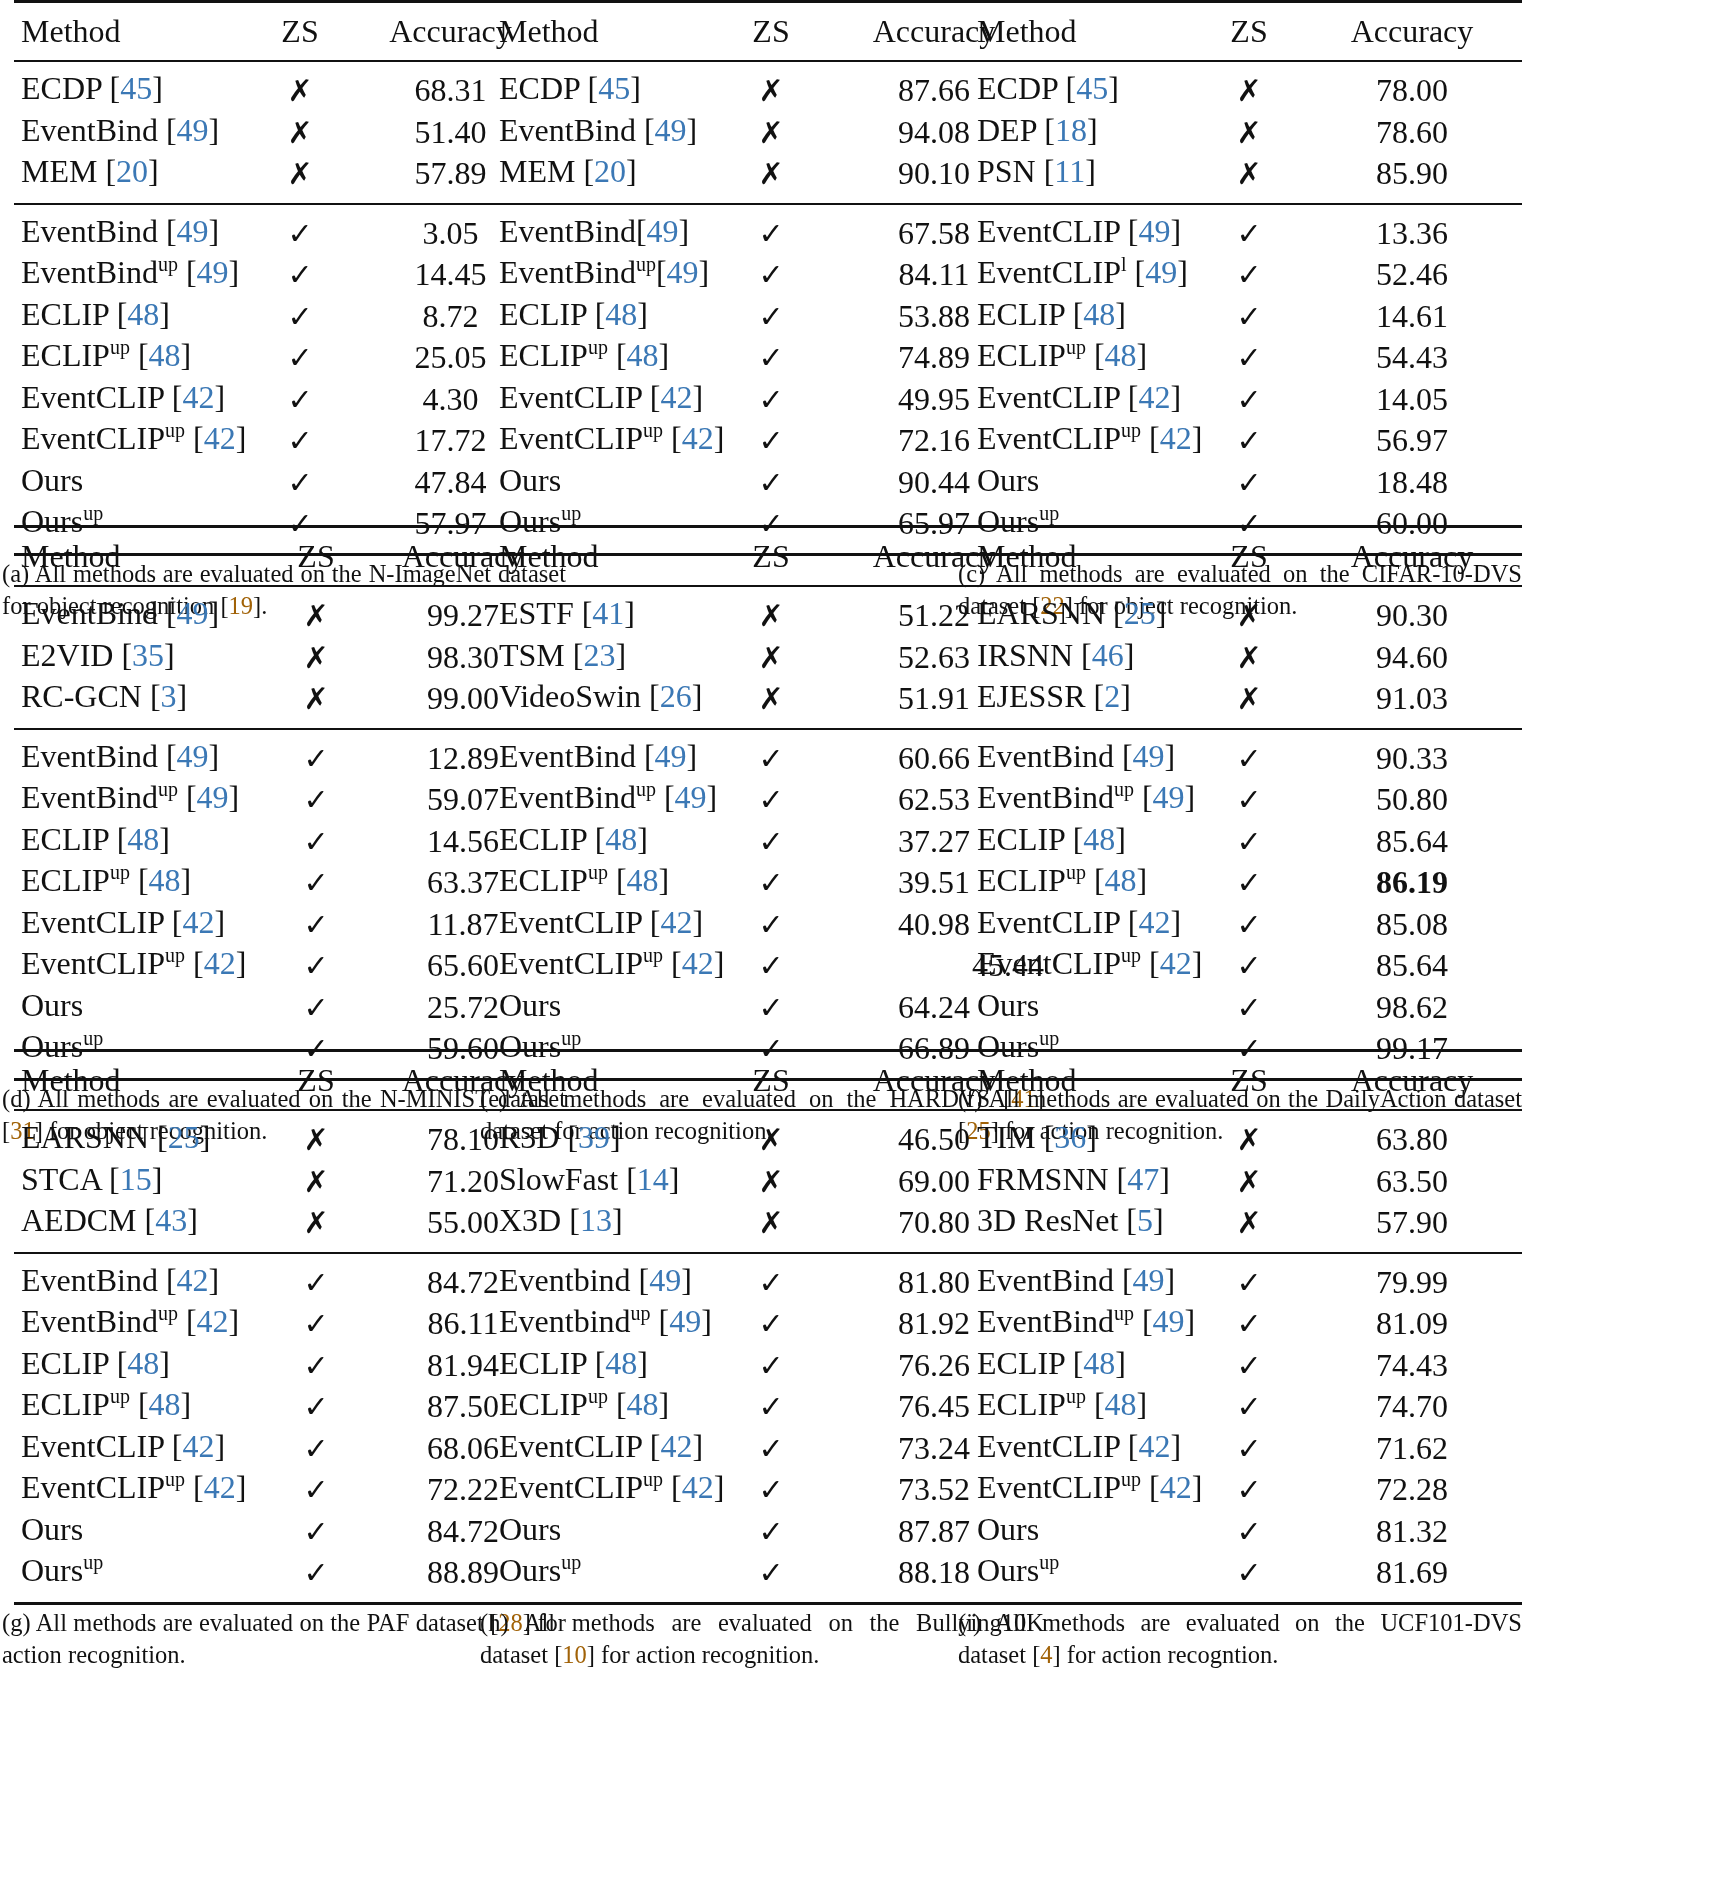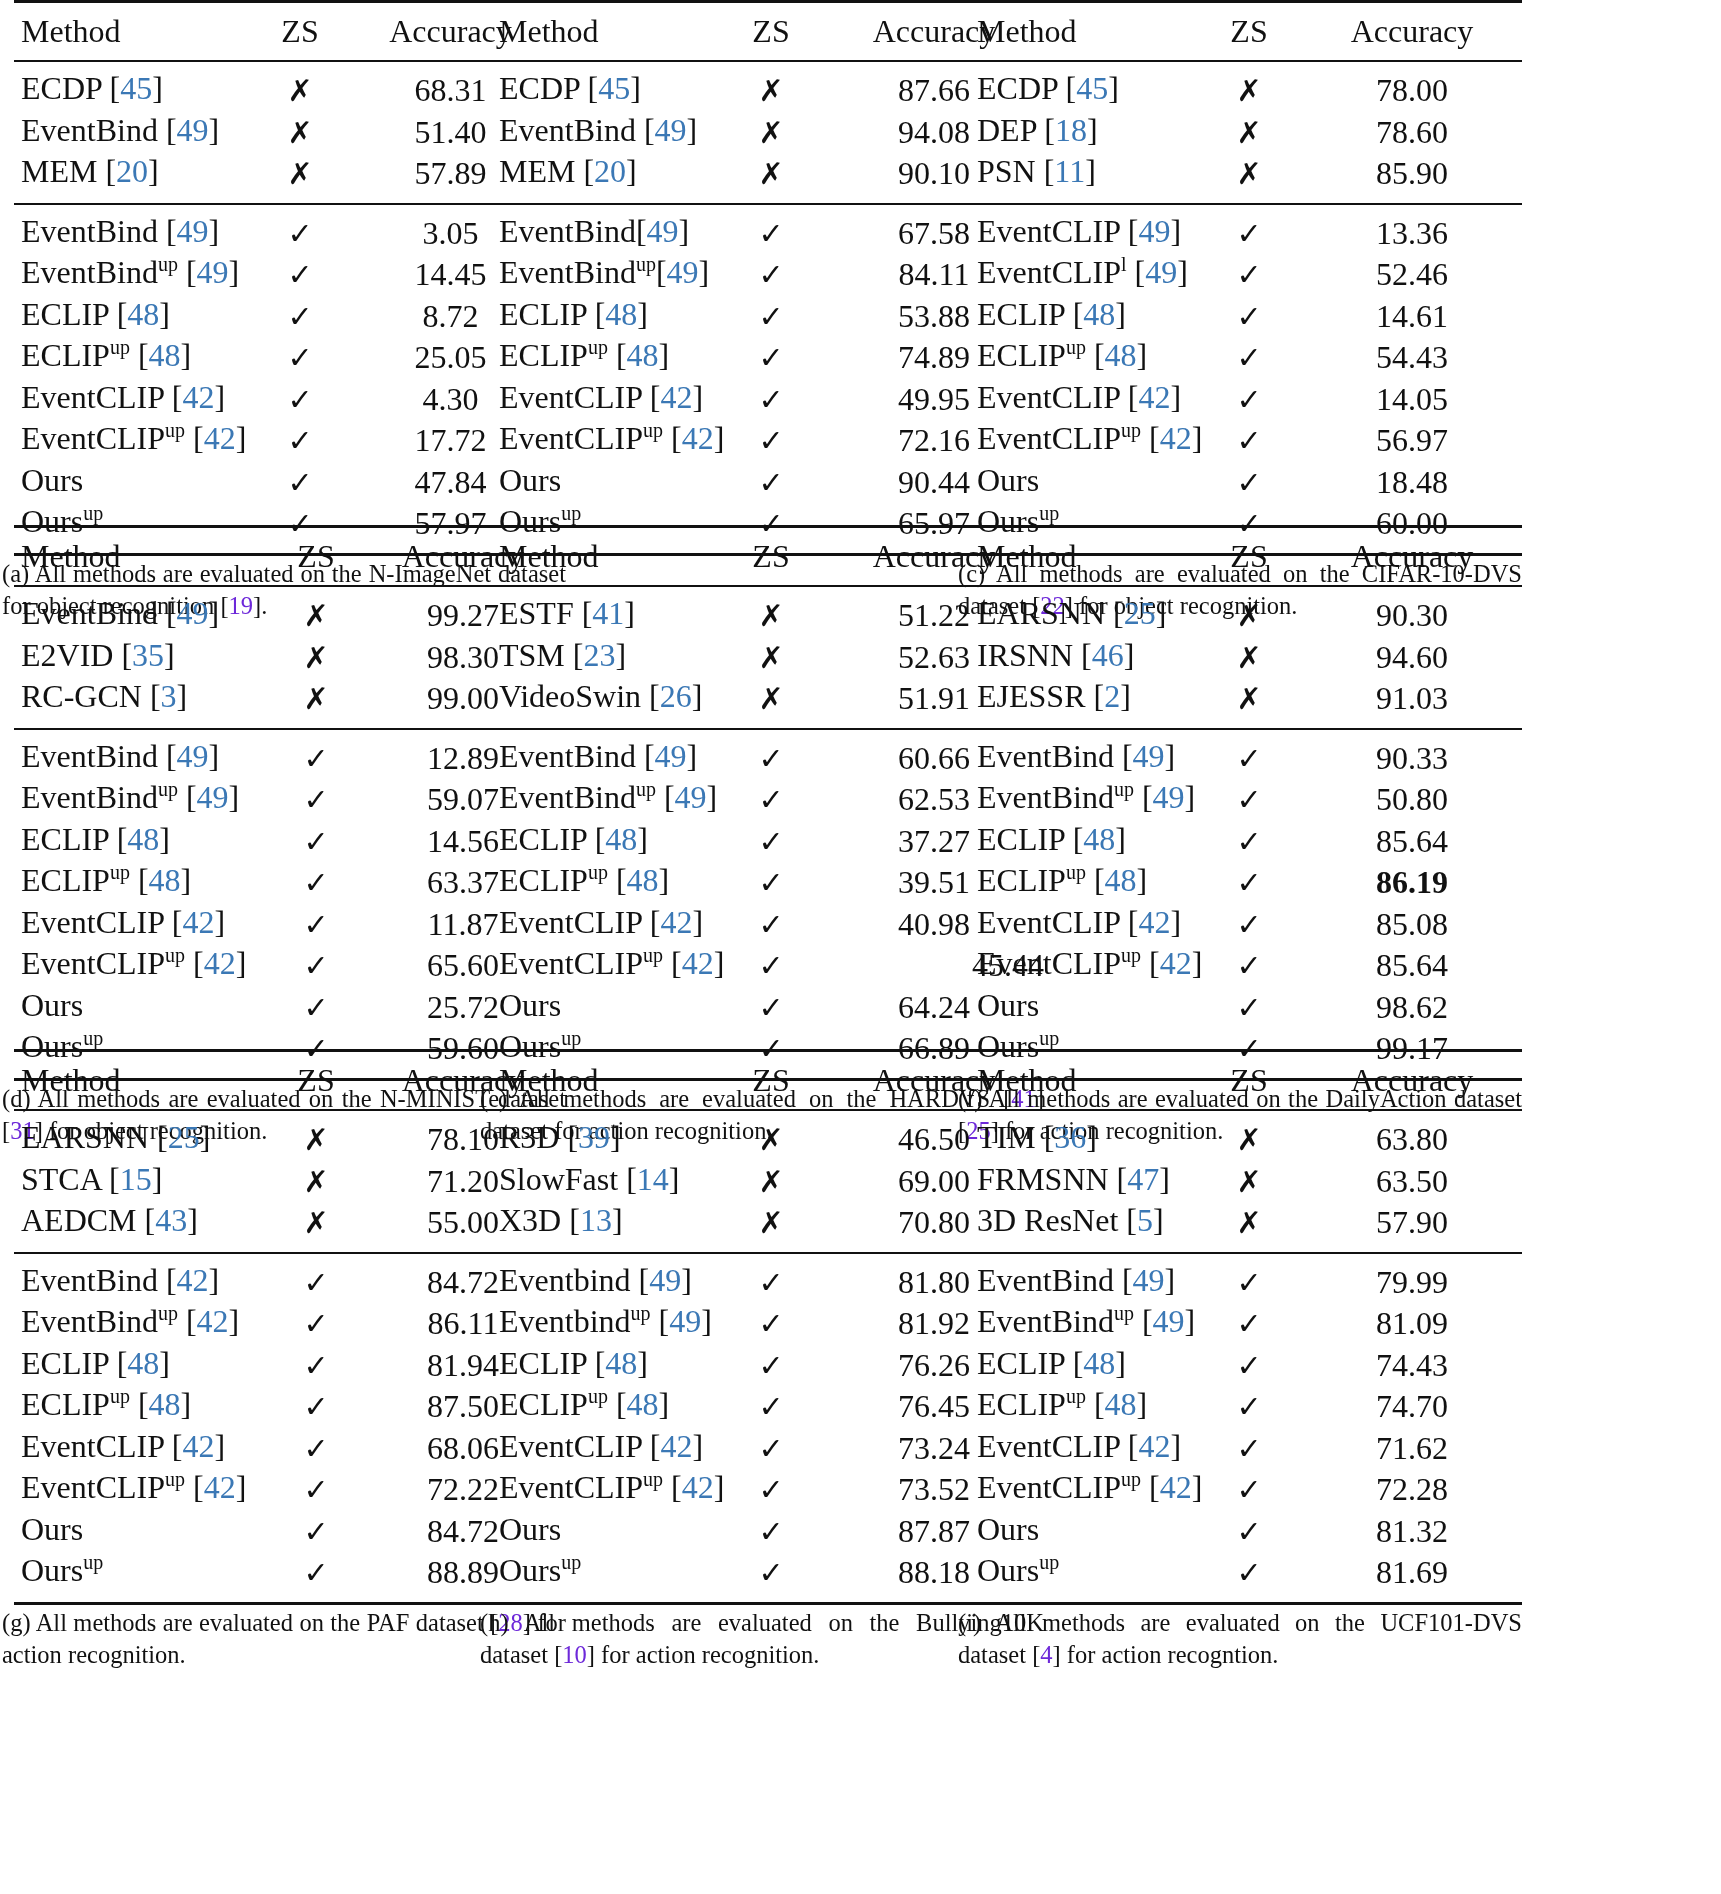--- a/index.html
+++ b/index.html
@@ -23,21 +23,21 @@
   .c-acc { text-align: center; }
   .cite { color: #3b78b5; }
   .sup { font-size: 20px; position: relative; top: -12px; }
   .mark { font-family: "DejaVu Sans", sans-serif; font-size: 30px; }
   .gap-top { height: 8px; }
   .gap-mid { height: 8px; }
   .caption {
     font-size: 24.5px; line-height: 32px; text-align: justify;
     padding: 2px 0 0 2px; color: #111;
   }
-  .caption .cite { color: #6d28d9; }
+  .caption .cite { color: #a16207; }
 </style>
 </head>
 <body>
 
 <div class="grid" id="grid">
     <div class="panel" style="left: 0px; top: 0px;">
     <div class="tbl">
       <div class="rule-top"></div>
       <div class="row hdr">
         <span class="c-method" style="width: 265px;">Method</span>

